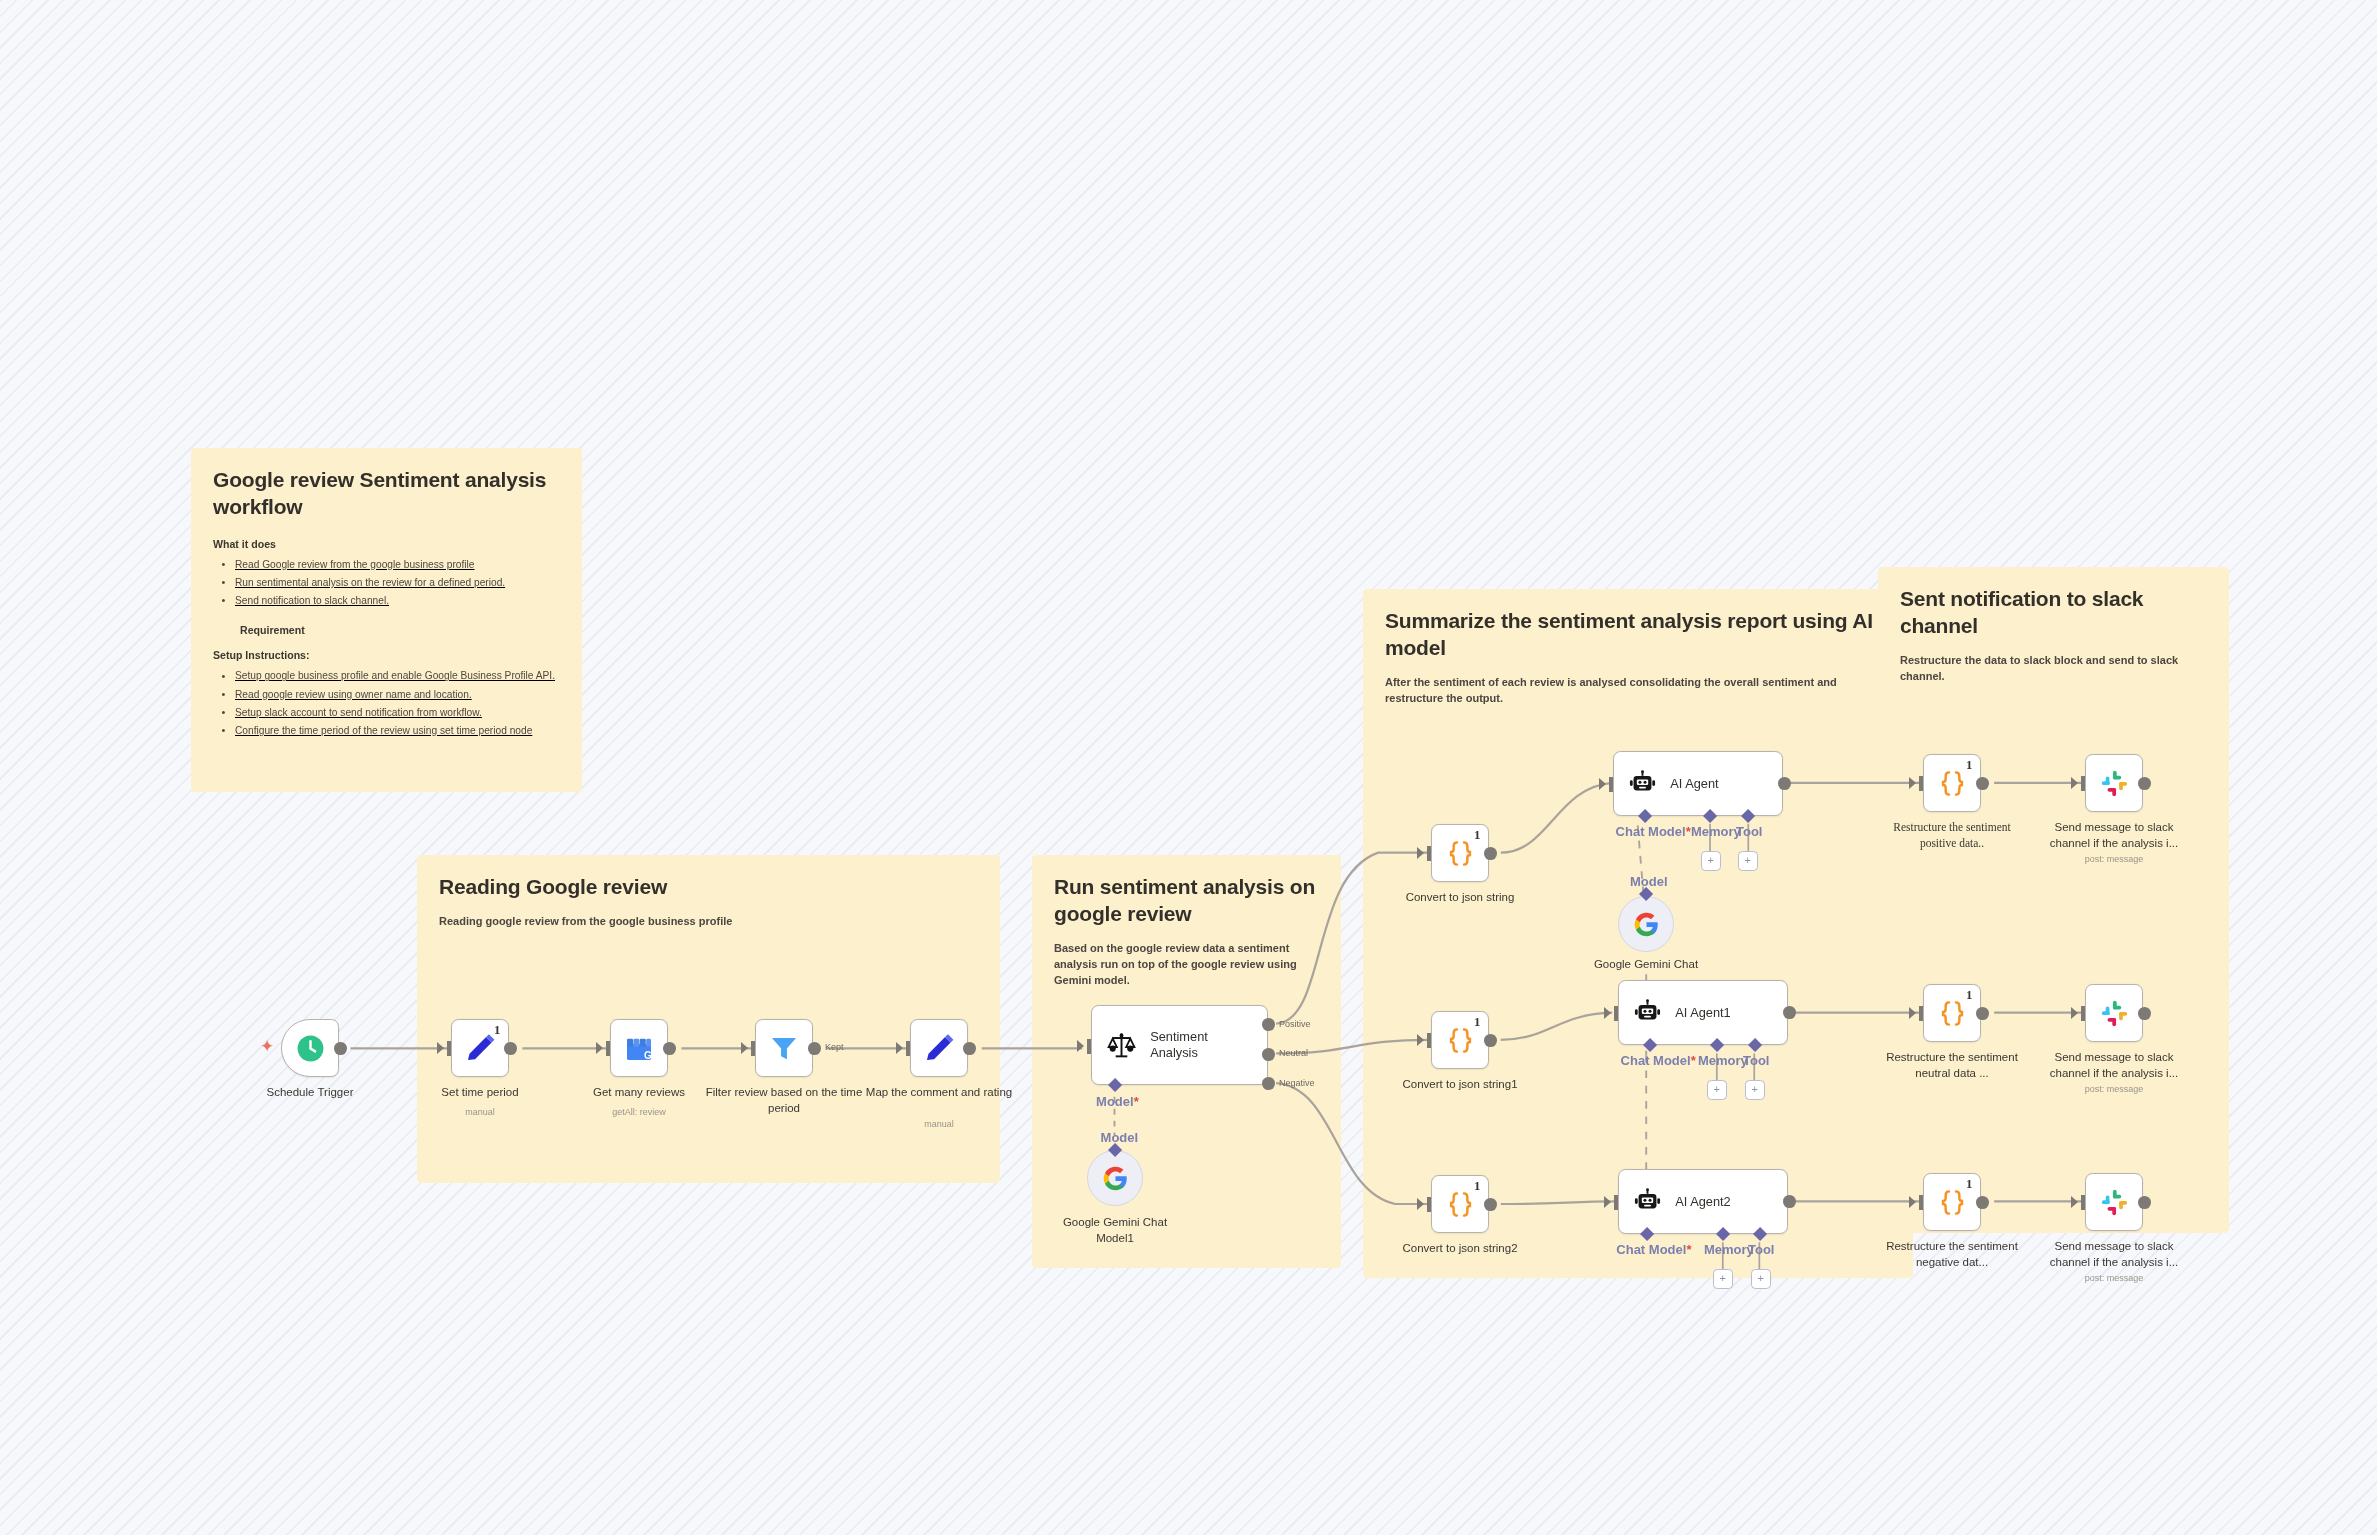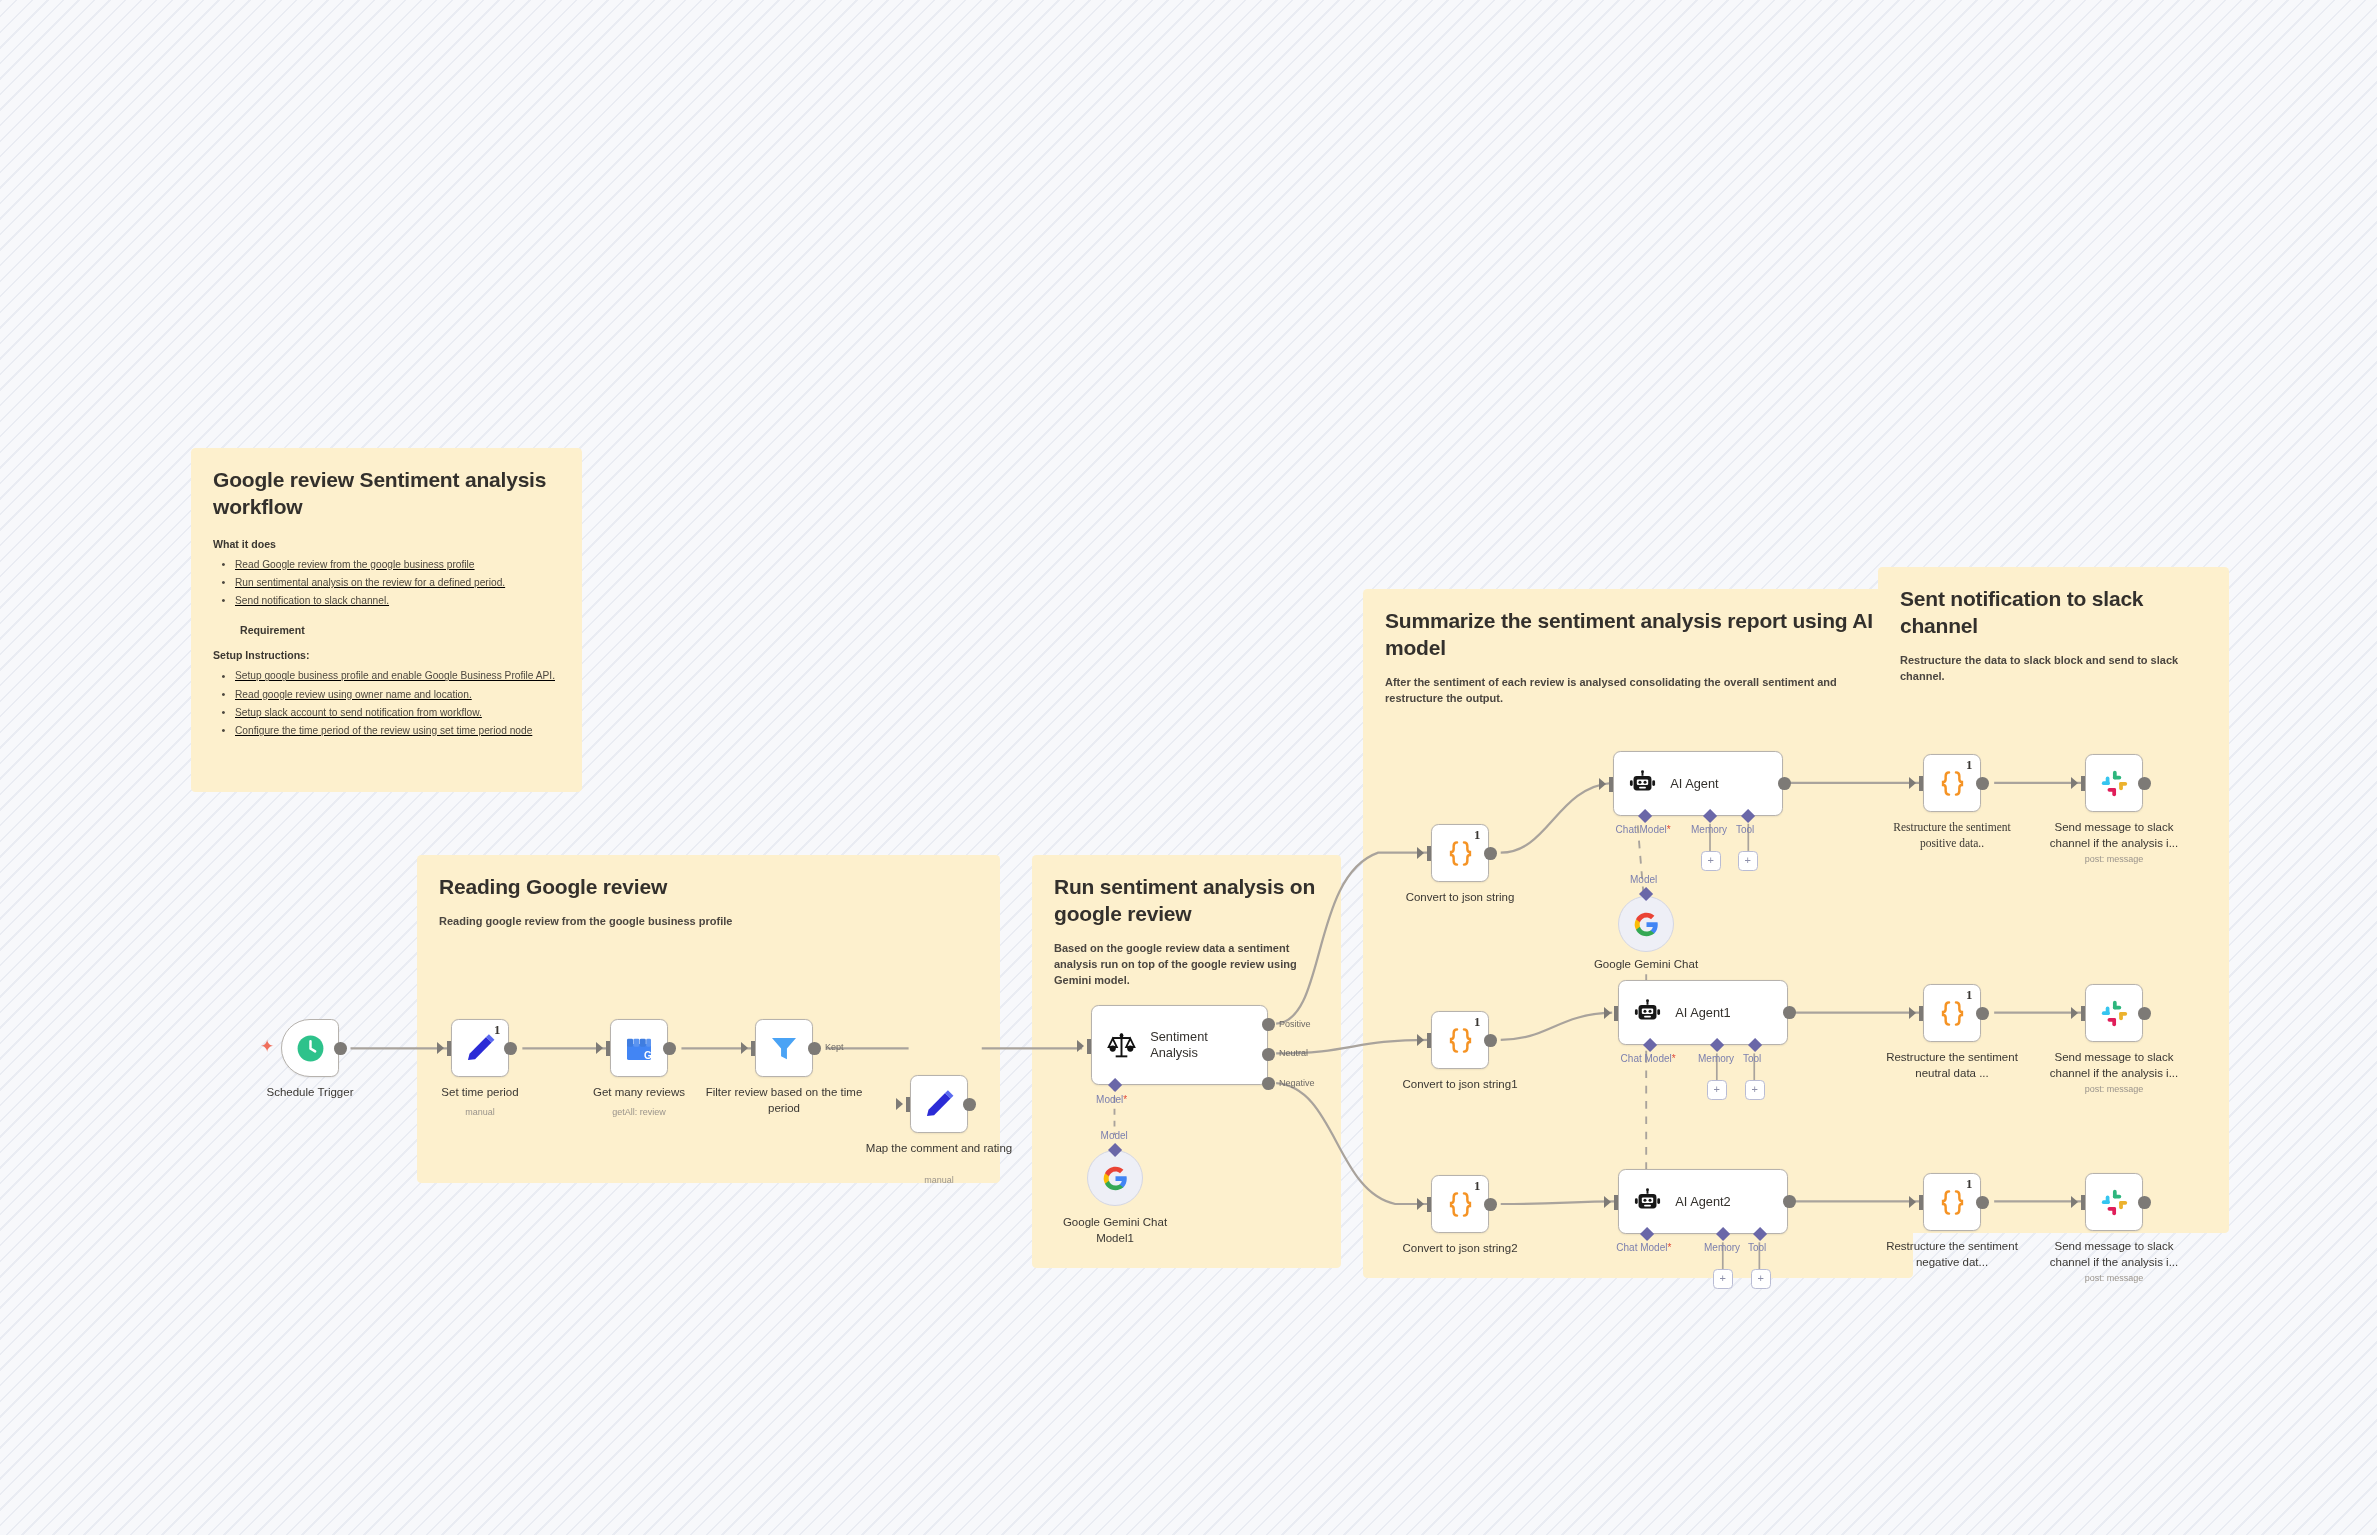--- a/index.html
+++ b/index.html
@@ -116,22 +116,23 @@
     background: #7d7a76; z-index: 5;
   }
   .inarrow {
     position:absolute; z-index:5;
     width:0;height:0;border-top:6px solid transparent;border-bottom:6px solid transparent;
     border-left:7.7px solid #7d7a76;
   }
   .inbar { position:absolute; width:4.3px; height:14.5px; background:#7d7a76; z-index:5; }
 
   .minilabel {
-    position: absolute; font-size: 10px; color: #7b7fae; z-index: 5;
+    position: absolute; font-size: 13px; color: #7b7fae; z-index: 5;
     white-space: nowrap;
+    font-weight: bold;
   }
   .minilabel .req { color: #e04a3a; }
   .portlabel {
     position:absolute; font-size:9px; color:#6d6a66; z-index:5; white-space:nowrap;
   }
   .plusbtn {
     position:absolute; width:19.6px; height:19.6px; border-radius:4.3px;
     border:1.2px solid #b9bcd4; background:#fff;
     display:flex;align-items:center;justify-content:center;
     font-size:11px; color:#8d90ab; z-index:5; line-height:1;
@@ -287,21 +288,21 @@
         <path d="M3 4.5 H21 L14.2 12.4 V20.5 L9.8 18.2 V12.4 Z" fill="#4aa3f5"></path>
       </svg>
     </div>
     <div class="nlabel">Filter review based on the time period</div>
     <div class="inbar" style="left:-4.3px; top:22px;"></div>
     <div class="inarrow" style="left:-13.6px; top:23px;"></div>
     <div class="port" style="left:53px; top:23px;"></div>
     <div class="portlabel" style="left:70px; top:23px;">Kept</div>
   </div>
 
-  <div class="node" style="left:910px; top:1075px;">
+  <div class="node" style="left:910px; top:1019px;">
     <div class="nbox sq">
       <svg width="34" height="34" viewBox="0 0 24 24">
         <path d="M3.5 20.5 L4.6 16 L16.3 4.3 L20.2 8.2 L8.5 19.9 Z" fill="#2b2bd6"></path>
         <path d="M16.3 4.3 L18.3 2.3 L22.2 6.2 L20.2 8.2 Z" fill="#5b6bf0"></path>
       </svg>
     </div>
     <div class="nlabel">Map the comment and rating</div>
     <div class="nsub" style="top:100px;">manual</div>
     <div class="inbar" style="left:-4.3px; top:22px;"></div>
     <div class="inarrow" style="left:-13.6px; top:23px;"></div>

